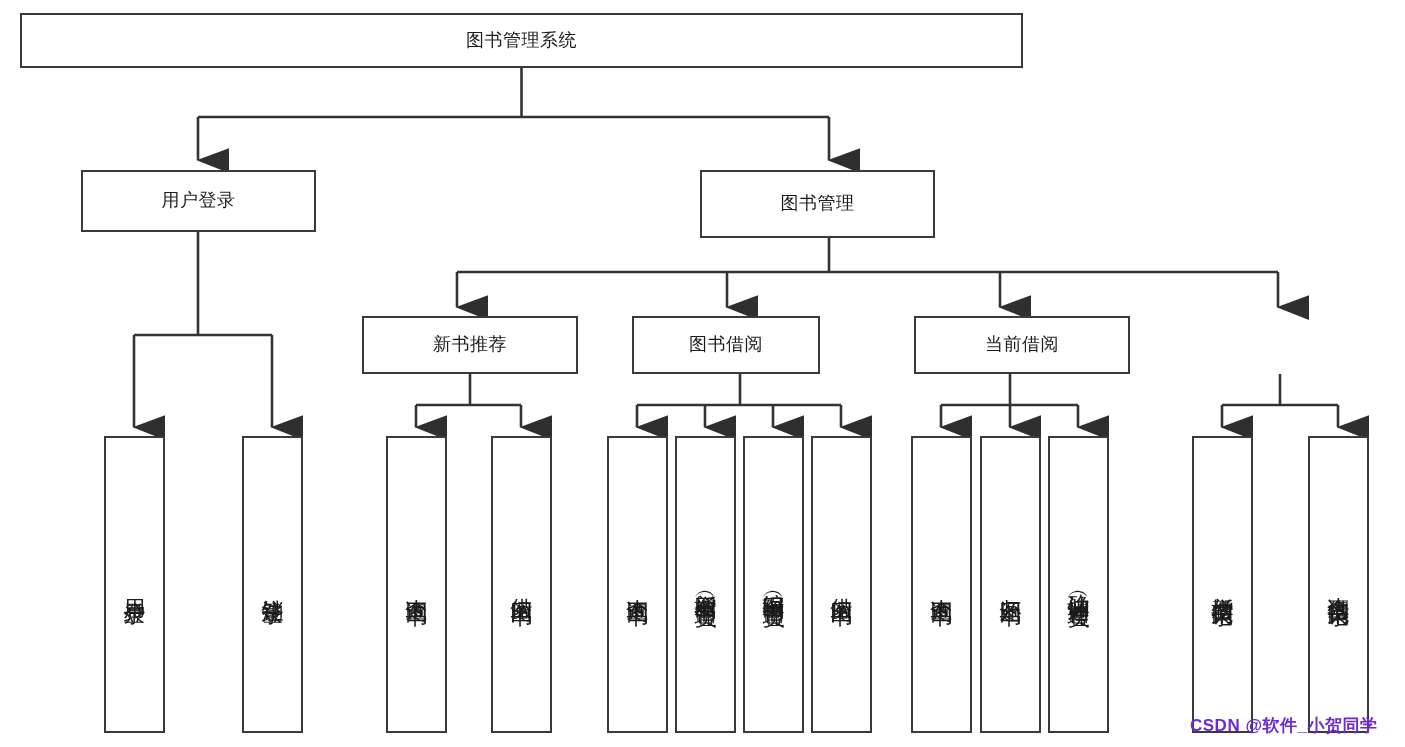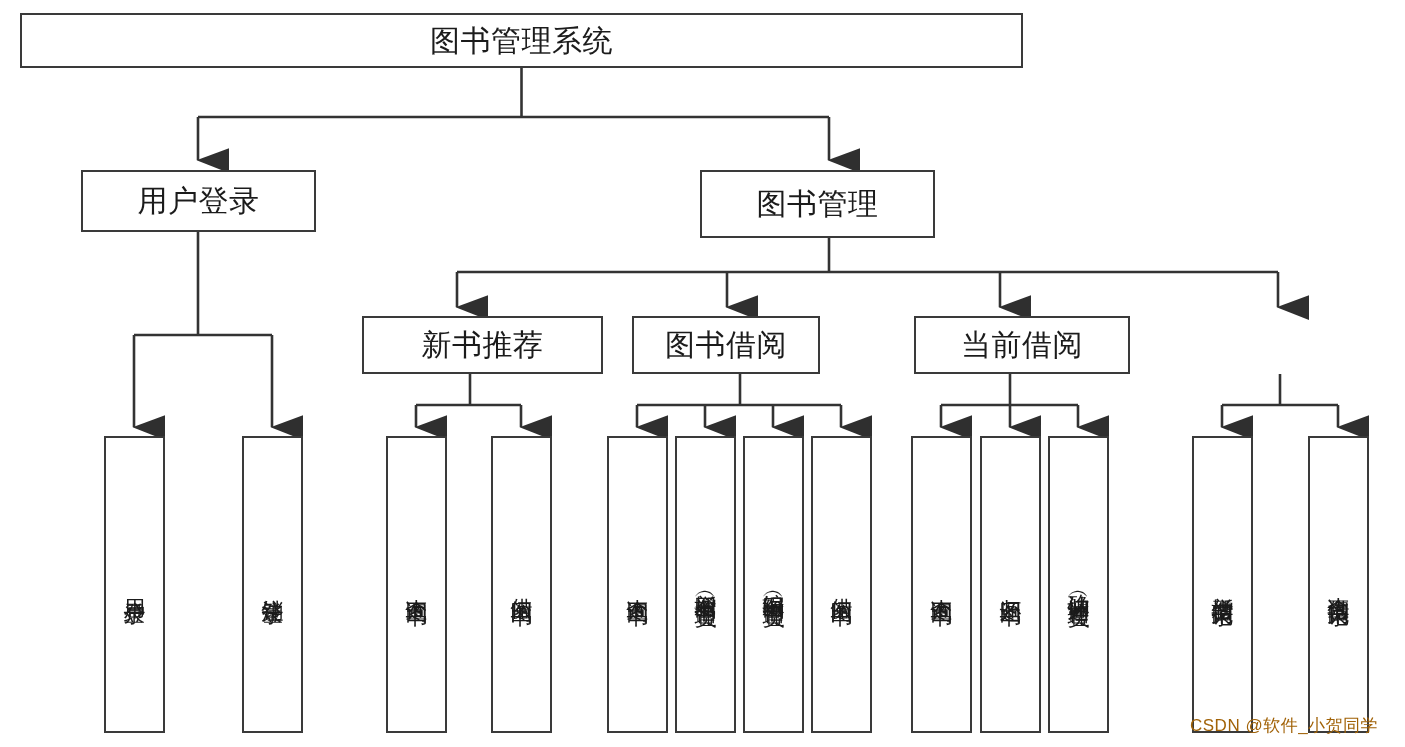--- a/index.html
+++ b/index.html
@@ -37,36 +37,37 @@
     color: #1b1b1b;
   }
   .node-label {
     display: block;
     text-align: center;
     line-height: 1.18;
     letter-spacing: 0.5px;
     white-space: nowrap;
   }
   .node-horizontal .node-label {
-    font-size: 30px;
+    font-size: 18px;
   }
   .node-vertical .node-label {
     writing-mode: vertical-rl;
     text-orientation: upright;
     font-size: 22px;
     letter-spacing: 2px;
     line-height: 1.1;
   }
   .watermark {
     position: absolute;
-    color: #a16207;
+    color: #6d28d9;
     font-size: 17px;
     white-space: nowrap;
     letter-spacing: 0.5px;
     pointer-events: none;
+    font-weight: bold;
   }
 </style>
 </head>
 <body>
 
 <div id="diagram-root">
 
   <svg id="diagram-svg" viewBox="0 0 1405 747">
     <defs>
       <marker id="arrow" viewBox="0 0 12 14" refX="5.5" refY="13" markerWidth="11" markerHeight="13" orient="auto">
@@ -125,21 +126,21 @@
     <span class="node-label">图书管理系统</span>
   </div>
 
   <div class="node-box node-horizontal" style="left:81px; top:170px; width:235px; height:62px;">
     <span class="node-label">用户登录</span>
   </div>
   <div class="node-box node-horizontal" style="left:700px; top:170px; width:235px; height:68px;">
     <span class="node-label">图书管理</span>
   </div>
 
-  <div class="node-box node-horizontal" style="left:362px; top:316px; width:241px; height:58px;">
+  <div class="node-box node-horizontal" style="left:362px; top:316px; width:216px; height:58px;">
     <span class="node-label">新书推荐</span>
   </div>
   <div class="node-box node-horizontal" style="left:632px; top:316px; width:188px; height:58px;">
     <span class="node-label">图书借阅</span>
   </div>
   <div class="node-box node-horizontal" style="left:902px; top:316px; width:216px; height:58px;margin-left:12px;">
     <span class="node-label">当前借阅</span>
   </div>
 
   <div class="node-box node-vertical" style="left:104px; top:436px; width:61px; height:297px;">

